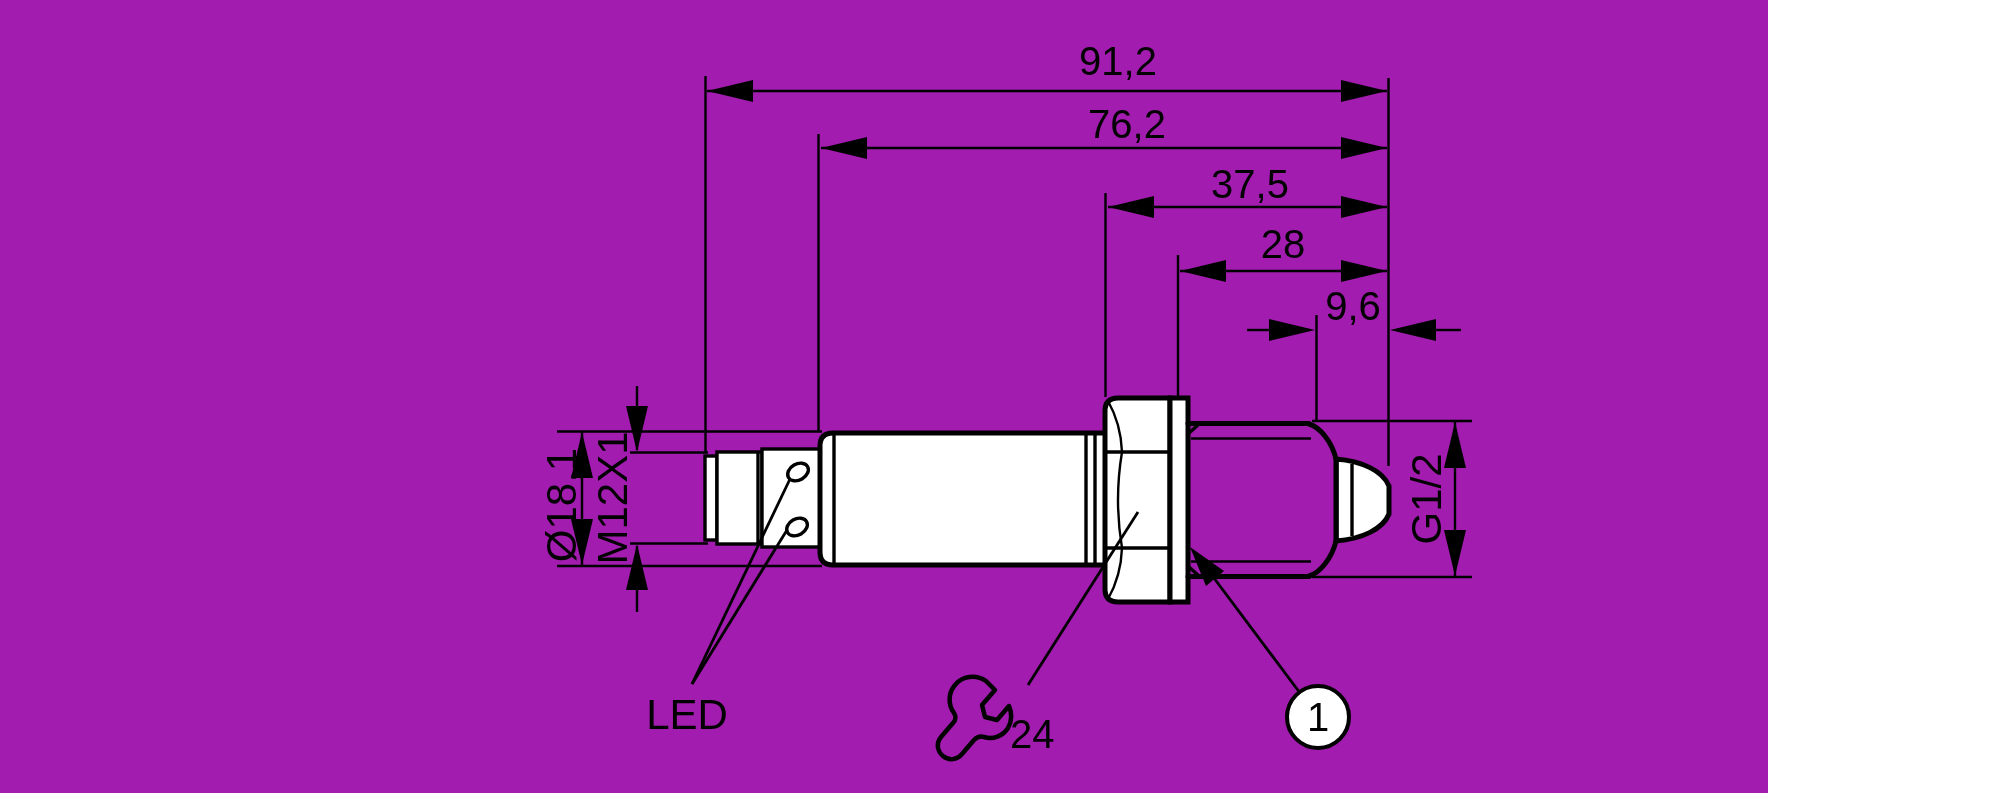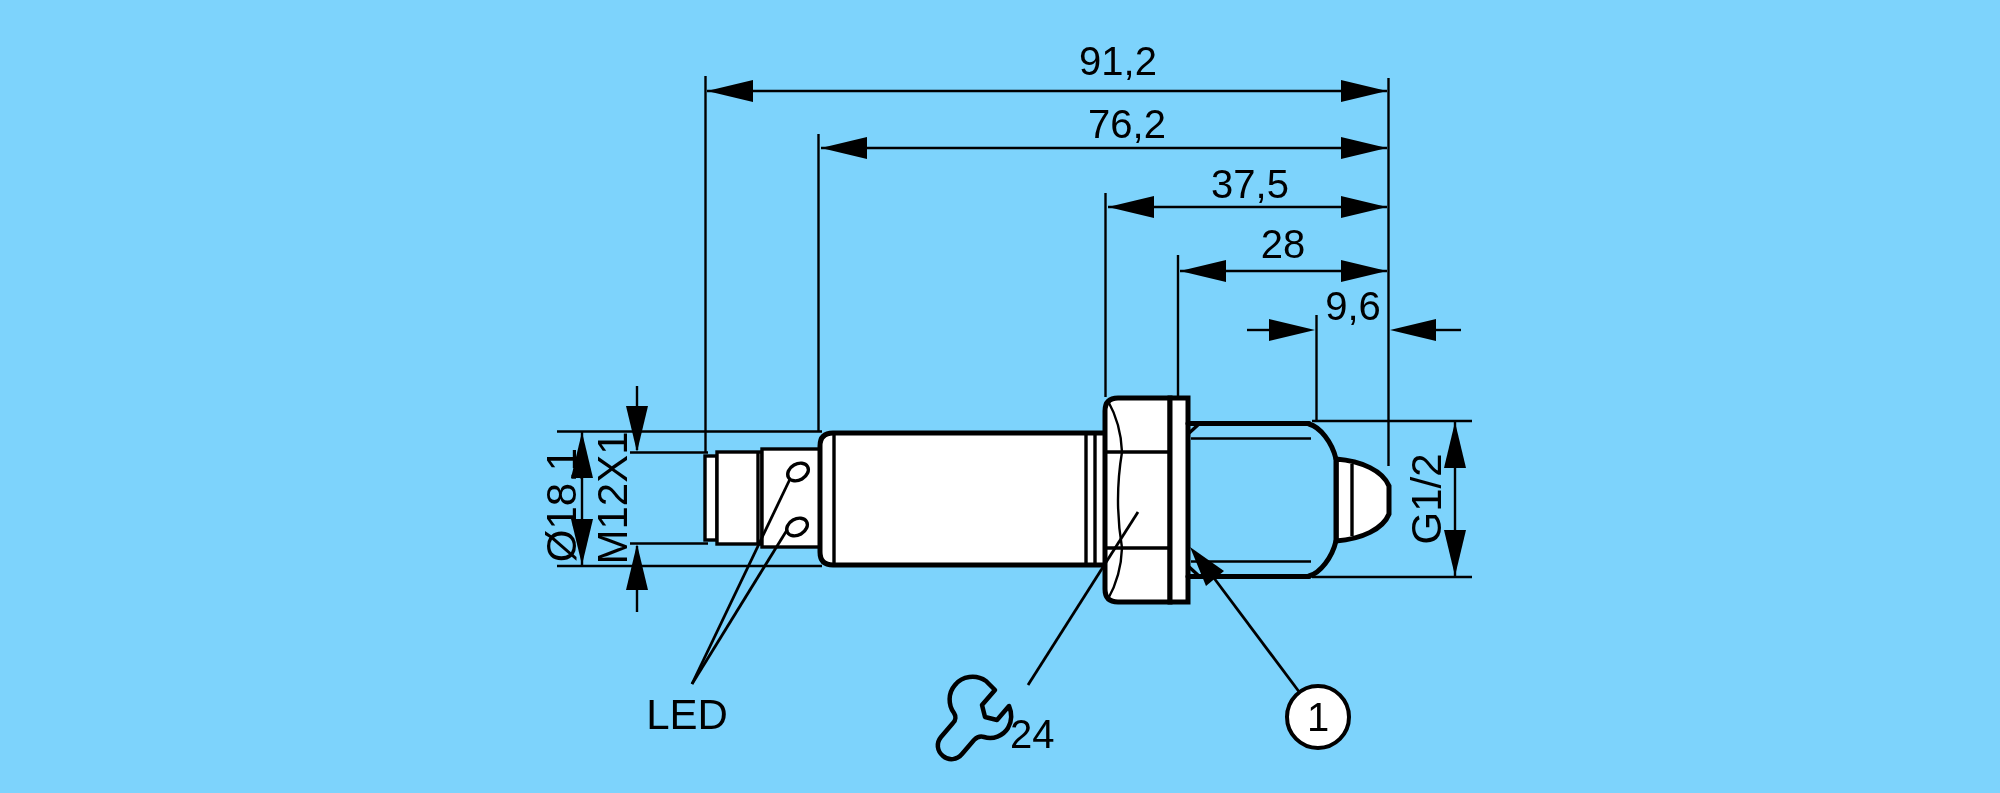--- a/index.html
+++ b/index.html
@@ -1,16 +1,16 @@
 <!DOCTYPE html>
 <html><head>
 <meta charset="utf-8">
 <style>
   html,body{margin:0;padding:0;background:#ffffff;}
-  .canvas{width:2000px;height:793px;position:relative;background:#7dd3fc;overflow:hidden;
+  .canvas{width:1768px;height:793px;position:relative;background:#a21caf;overflow:hidden;
           font-family:"Liberation Sans", sans-serif;}
   svg{display:block;}
   svg text{fill:#000;font-family:"Liberation Sans","DejaVu Sans",sans-serif;}
   .dimtxt{font-size:40px;}
   .rottxt{font-size:42px;}
   .ledtxt{font-size:42px;}
   .thin{stroke:#000;stroke-width:2.4;fill:none;}
   .mid{stroke:#000;stroke-width:3.4;fill:none;}
   .obj{stroke:#000;stroke-width:5;fill:none;stroke-linecap:round;}
   .objf{stroke:#000;stroke-width:5;fill:#ffffff;}

